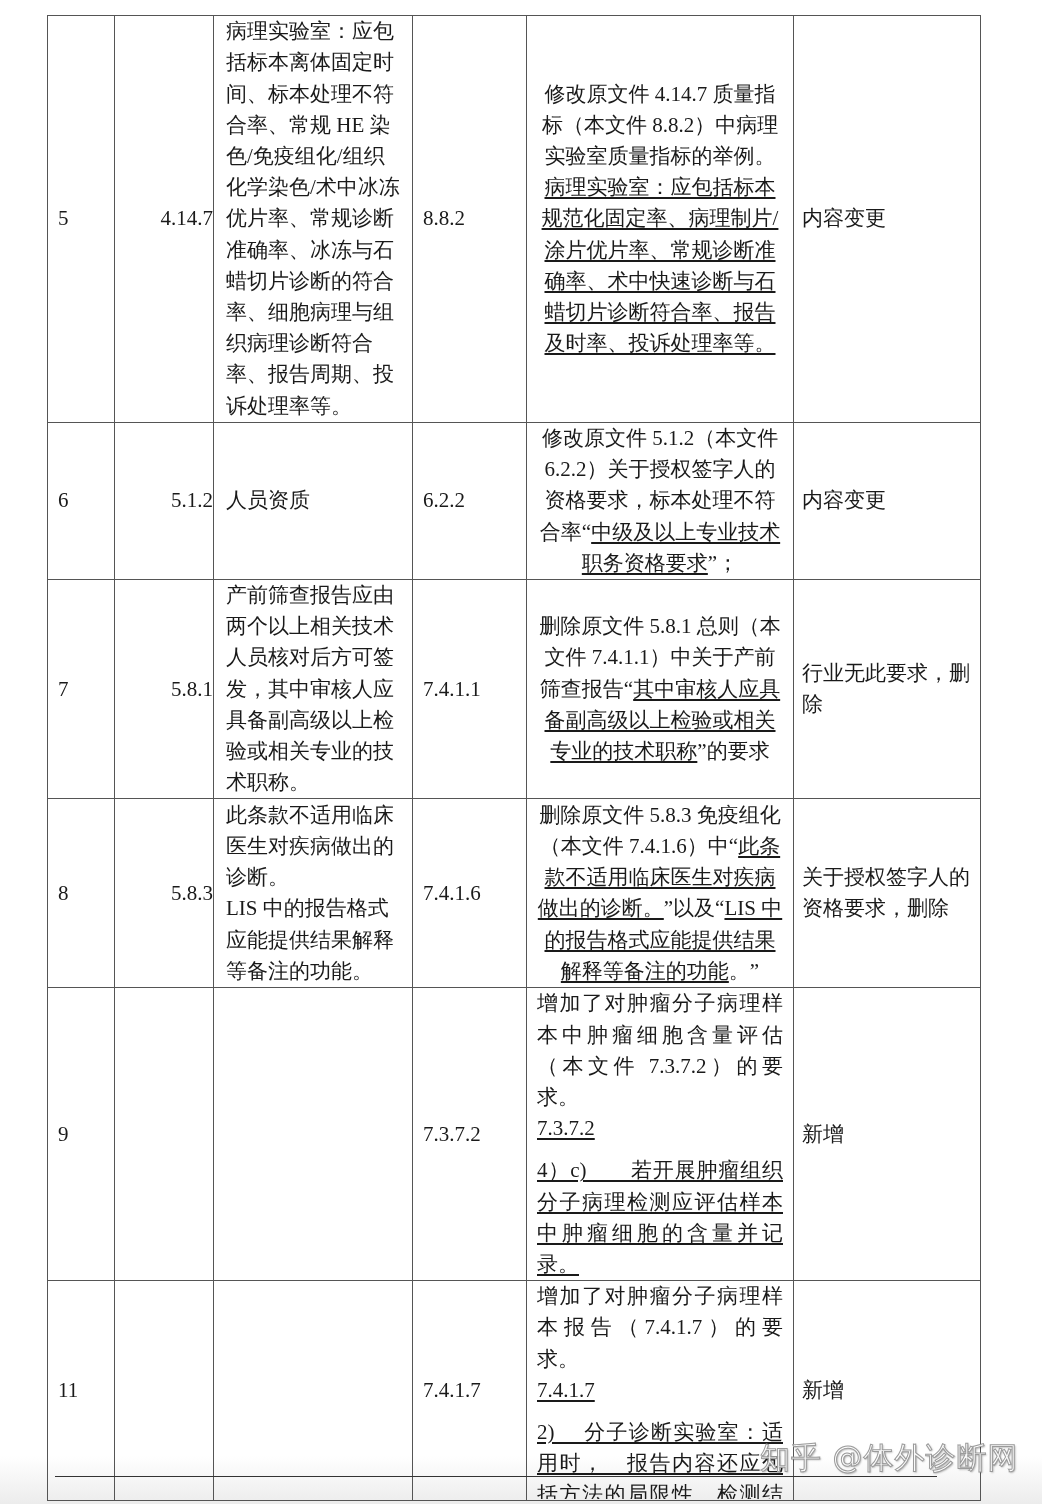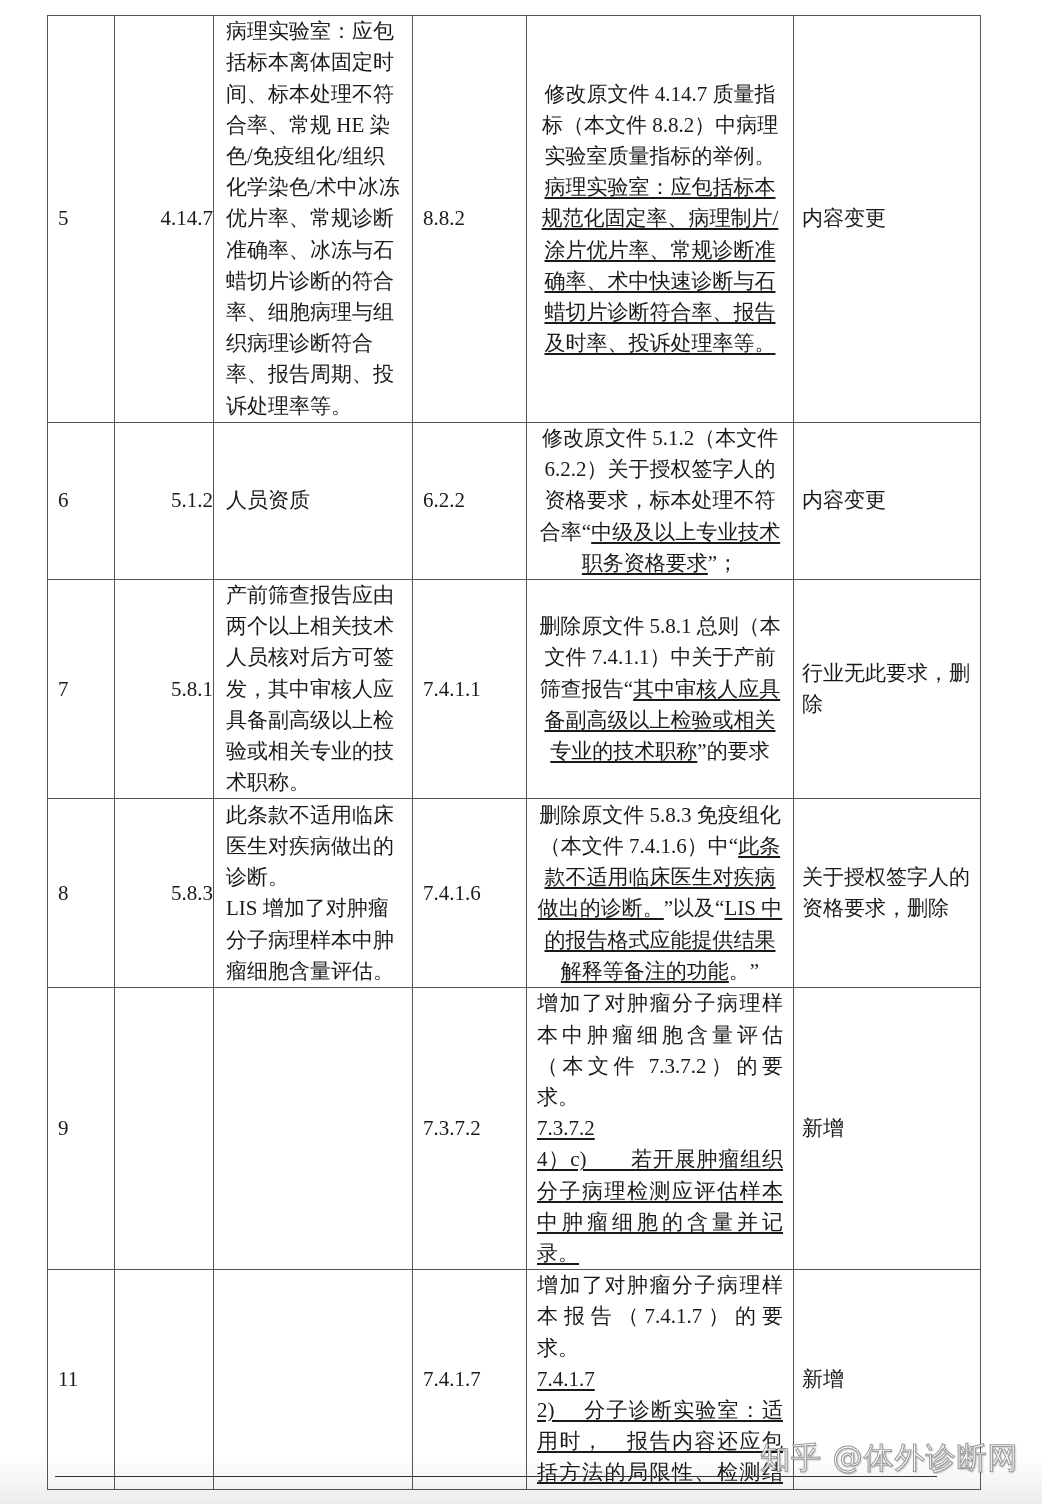--- a/index.html
+++ b/index.html
@@ -25,21 +25,21 @@
       padding: 0;
       overflow: hidden;
     }
     td.c-no { padding-left: 10px !important; }
     td.c-old { padding-left: 10px !important; text-align: right; }
     td.c-new { padding-left: 10px !important; }
     td.c-content { text-align: left; padding: 0 12px !important; }
     td.c-desc { padding: 0 10px !important; text-align: justify; text-align-last: left; }
     td.c-desc.center { text-align: center; text-align-last: center; }
     td.c-type { padding: 0 8px !important; }
-    .u { text-decoration: underline; text-underline-offset: 3px; }
+    .u { text-decoration: underline; text-underline-offset: 3px; margin-top: 11px; }
     .line { display: block; }
     .footer-rule {
       position: absolute; left: 55px; width: 882px; top: 1476px;
       border-top: 1.5px solid #333;
     }
     .footer-text {
       position: absolute; top: 1480px; left: 0; width: 1016px; text-align: center;
       font-size: 22px; letter-spacing: 6px; color: #222;
       font-family: "DejaVu Serif", serif;
       margin-top: 43px;
@@ -99,21 +99,21 @@
       <span>删除原文件 5.8.1 总则（本文件 7.4.1.1）中关于产前筛查报告“</span><span class="u">其中审核人应具备副高级以上检验或相关专业的技术职称</span><span>”的要求</span>
     </td>
     <td class="c-type">行业无此要求，删除</td>
   </tr>
 
   <tr style="height:189px">
     <td class="c-no">8</td>
     <td class="c-old">5.8.3</td>
     <td class="c-content">
       <span class="line">此条款不适用临床医生对疾病做出的诊断。</span>
-      <span class="line">LIS 增加了对肿瘤分子病理样本中肿瘤细胞含量评估。</span>
+      <span class="line">LIS 中的报告格式应能提供结果解释等备注的功能。</span>
     </td>
     <td class="c-new">7.4.1.6</td>
     <td class="c-desc center">
       <span>删除原文件 5.8.3 免疫组化（本文件 7.4.1.6）中“</span><span class="u">此条款不适用临床医生对疾病做出的诊断。</span><span>”以及“</span><span class="u">LIS 中的报告格式应能提供结果解释等备注的功能</span><span>。”</span>
     </td>
     <td class="c-type">关于授权签字人的资格要求，删除</td>
   </tr>
 
   <tr style="height:250px">
     <td class="c-no">9</td>

